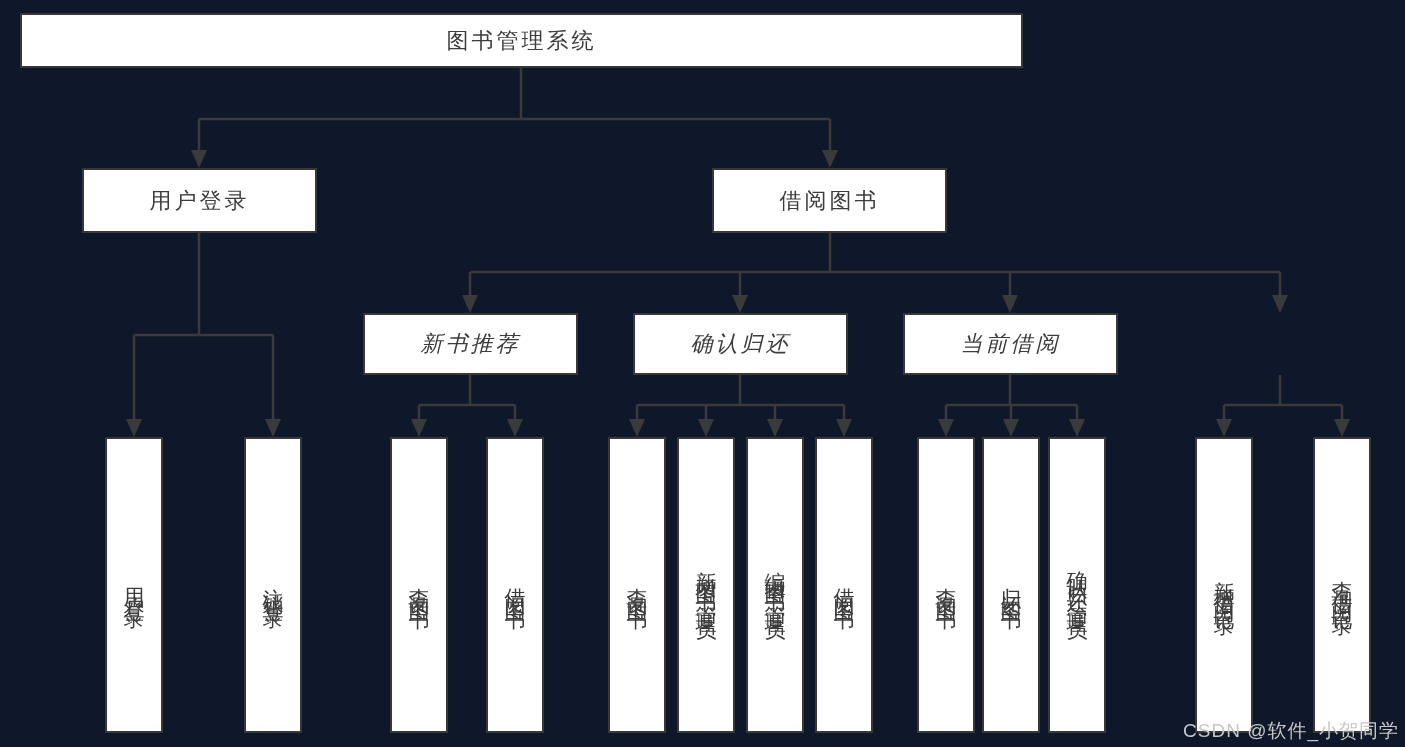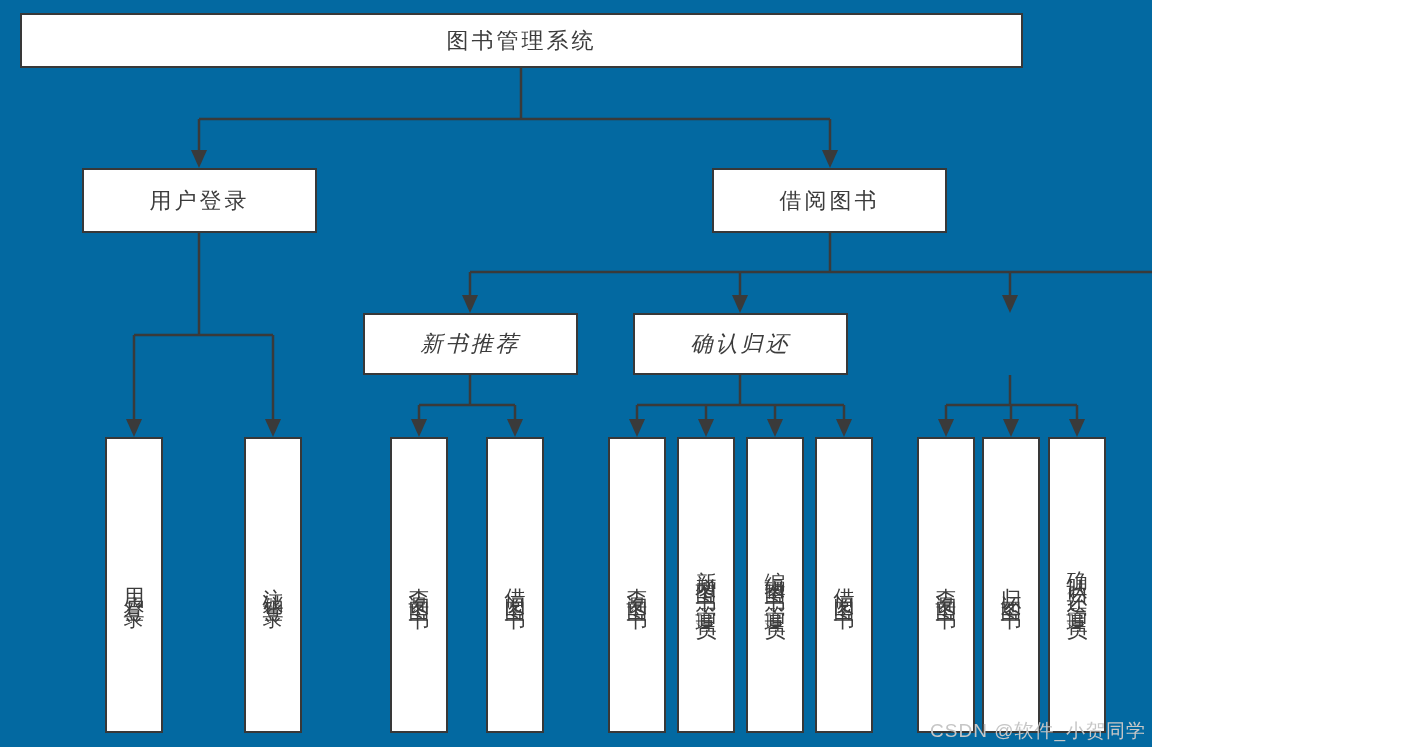--- a/index.html
+++ b/index.html
@@ -2,23 +2,23 @@
 <html><head>
 <meta charset="utf-8">
 <style>
   html, body {
     margin: 0;
     padding: 0;
     background: #ffffff;
   }
   .stage {
     position: relative;
-    width: 1152px;
+    width: 1405px;
     height: 747px;
-    background: #0369a1;
+    background: #0f172a;
     overflow: hidden;
     font-family: "Liberation Sans", sans-serif;
     color: #333333;
   }
   svg.connectors {
     position: absolute;
     left: 0; top: 0;
     width: 1405px;
     height: 747px;
     pointer-events: none;
@@ -173,20 +173,23 @@
   <div class="box lvl2-mgmt">
     <span class="h-label">借阅图书</span>
   </div>
 
   <div class="box lvl3 lvl3-a">
     <span class="h-label">新书推荐</span>
   </div>
   <div class="box lvl3 lvl3-b">
     <span class="h-label">确认归还</span>
   </div>
+  <div class="box lvl3 lvl3-c">
+    <span class="h-label">当前借阅</span>
+  </div>
 
   <div class="box leaf g1-a">
     <span class="v-label">用户登录</span>
   </div>
   <div class="box leaf g1-b">
     <span class="v-label">注销登录</span>
   </div>
 
   <div class="box leaf g2-a">
     <span class="v-label">查询图书</span>

